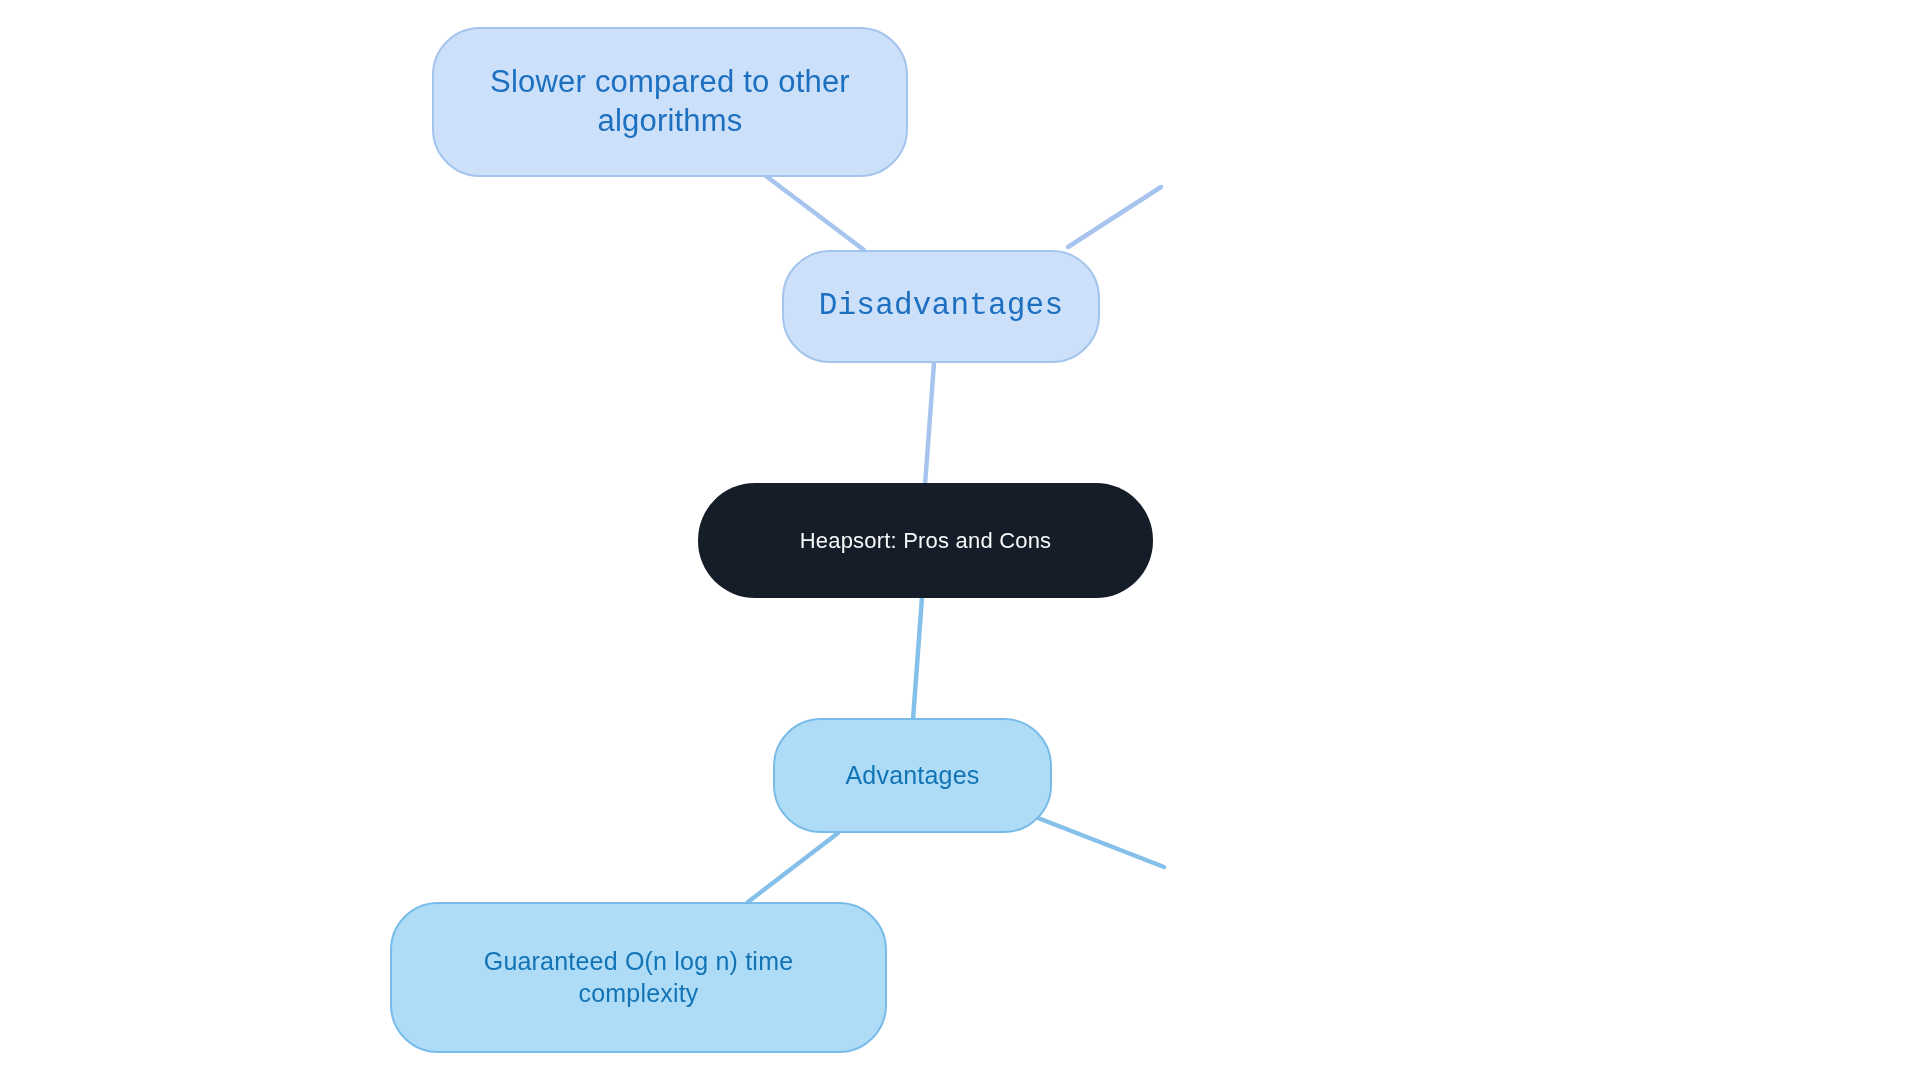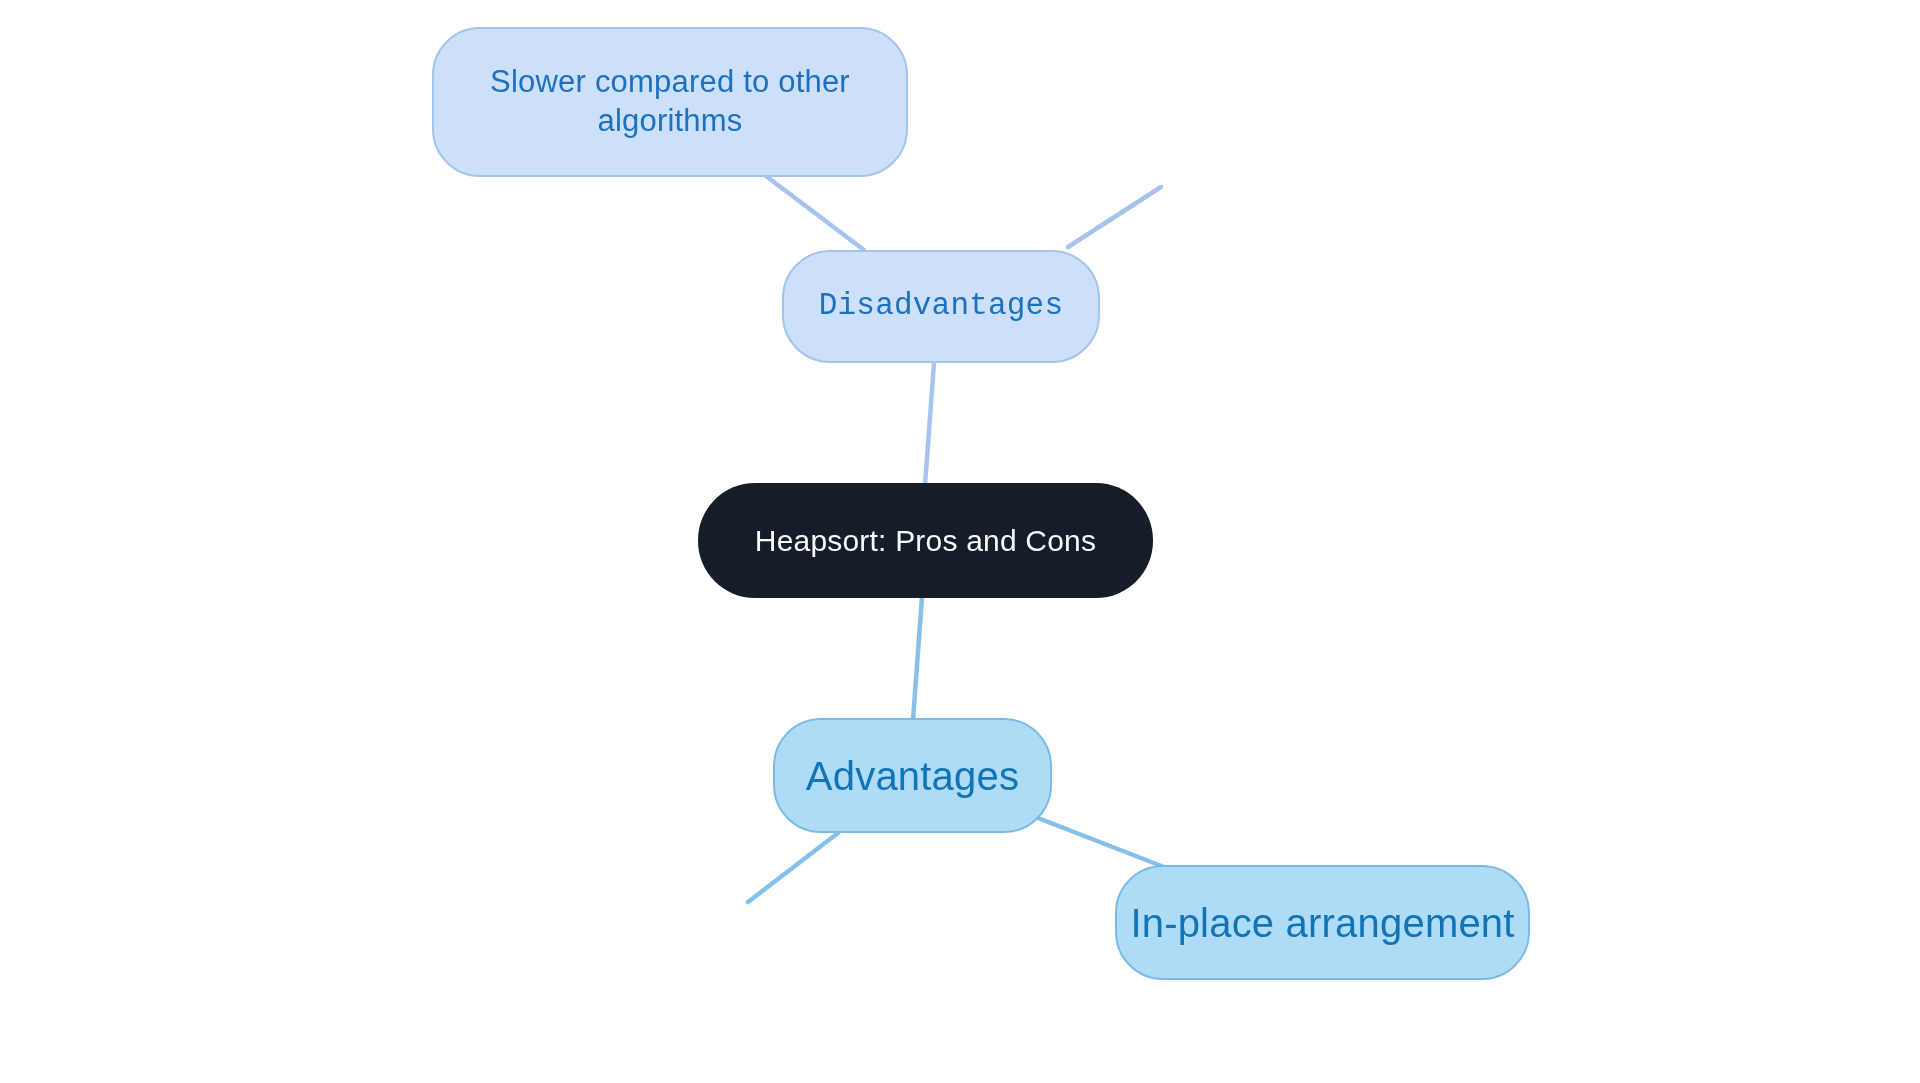--- a/index.html
+++ b/index.html
@@ -46,27 +46,27 @@
     border: 2px solid var(--top-border, #a3c4ec);
     color: var(--top-text, #1d6fc0);
     border-radius: 48px;
     font-size: 31px;
   }
   .node.bottom {
     background: var(--bottom-fill, #aedcf7);
     border: 2px solid var(--bottom-border, #79bbe8);
     color: var(--bottom-text, #1274b5);
     border-radius: 48px;
-    font-size: 40px;
+    font-size: 25px;
   }
   .node.root {
     background: var(--root-fill, #151d28);
     color: var(--root-text, #f7f9fb);
     border-radius: 57px;
-    font-size: 30px;
+    font-size: 22px;
   }
   #node-root        { left: 698px;  top: 483px; width: 455px; height: 115px; }
   #node-disadv      { left: 782px;  top: 250px; width: 318px; height: 113px; font-family: Liberation Mono, monospace; }
   #node-slower      { left: 432px;  top: 27px;  width: 476px; height: 150px; }
   #node-notstable   { left: 1132px; top: 75px;  width: 255px; height: 115px; }
   #node-adv         { left: 773px;  top: 718px; width: 279px; height: 115px; }
   #node-complexity  { left: 390px;  top: 902px; width: 497px; height: 151px; }
   #node-inplace     { left: 1115px; top: 865px; width: 415px; height: 115px; }
 </style>
 </head>
@@ -86,16 +86,17 @@
   <div id="node-slower" class="node top">Slower compared to other
 algorithms</div>
 
 
   <div id="node-disadv" class="node top">Disadvantages</div>
 
   <div id="node-root" class="node root">Heapsort: Pros and Cons</div>
 
   <div id="node-adv" class="node bottom">Advantages</div>
 
+  <div id="node-complexity" class="node bottom">Guaranteed O(n log n) time
+complexity</div>
 
-  <div id="node-inplace" class="node bottom">In-place arrangement</div>
 
 </div>
 
 </body></html>

